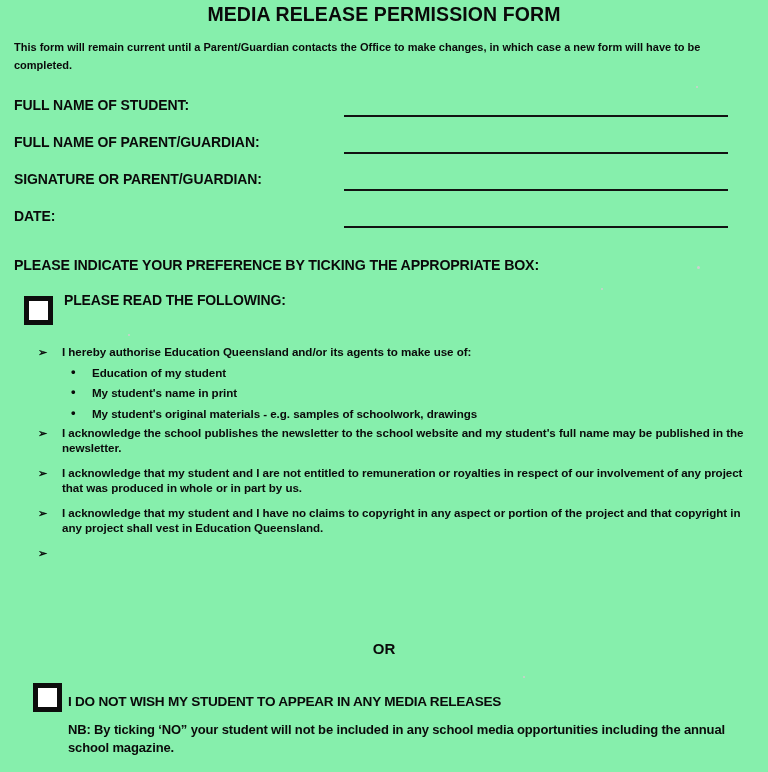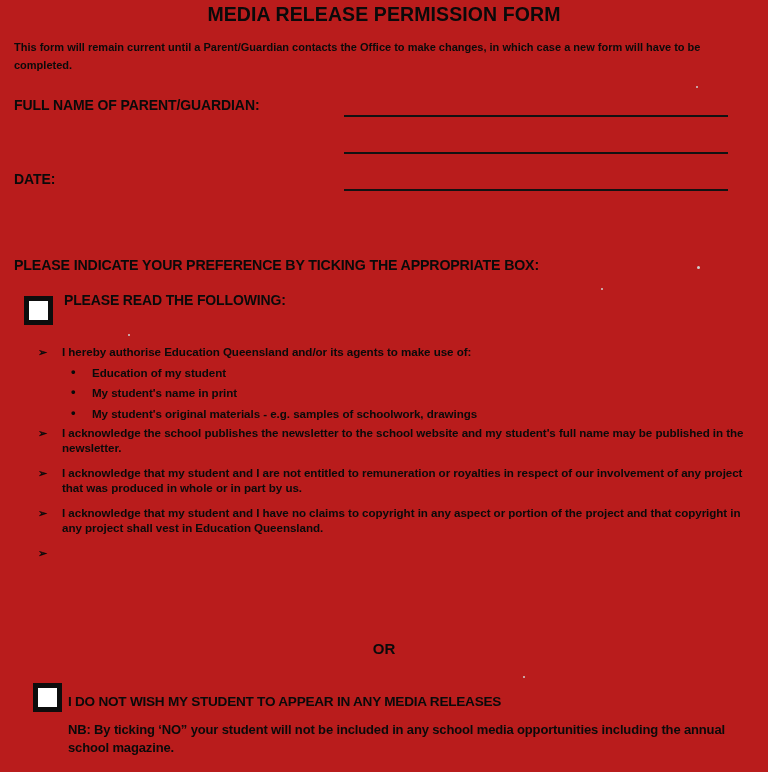--- a/index.html
+++ b/index.html
@@ -13,21 +13,21 @@
     position: relative;
     font-family: "Liberation Sans", sans-serif;
     color: #0a0a0a;
     -webkit-font-smoothing: none;
   }
   .page {
     position: relative;
     width: 768px;
     height: 772px;
     overflow: hidden;
-    background: #b91c1c;
+    background: #86efac;
   }
 
   
   .doc-title {
     position: absolute;
     top: 3px;
     left: 0;
     width: 768px;
     text-align: center;
     font-size: 19.5px;
@@ -211,27 +211,32 @@
 <body>
 
 <div class="page">
 
   <div class="doc-title">MEDIA RELEASE PERMISSION FORM</div>
 
   <div class="intro">This form will remain current until a Parent/Guardian contacts the Office to make changes, in which case a new form will have to be completed.</div>
 
   <div class="fields">
 
+    <div class="field-row">
+      <span class="field-label">FULL NAME OF STUDENT:</span>
+      <span class="field-line"></span>
+    </div>
 
     <div class="field-row">
       <span class="field-label">FULL NAME OF PARENT/GUARDIAN:</span>
       <span class="field-line"></span>
     </div>
 
     <div class="field-row">
+      <span class="field-label">SIGNATURE OR PARENT/GUARDIAN:</span>
       <span class="field-line"></span>
     </div>
 
     <div class="field-row">
       <span class="field-label">DATE:</span>
       <span class="field-line"></span>
     </div>
 
   </div>
 

